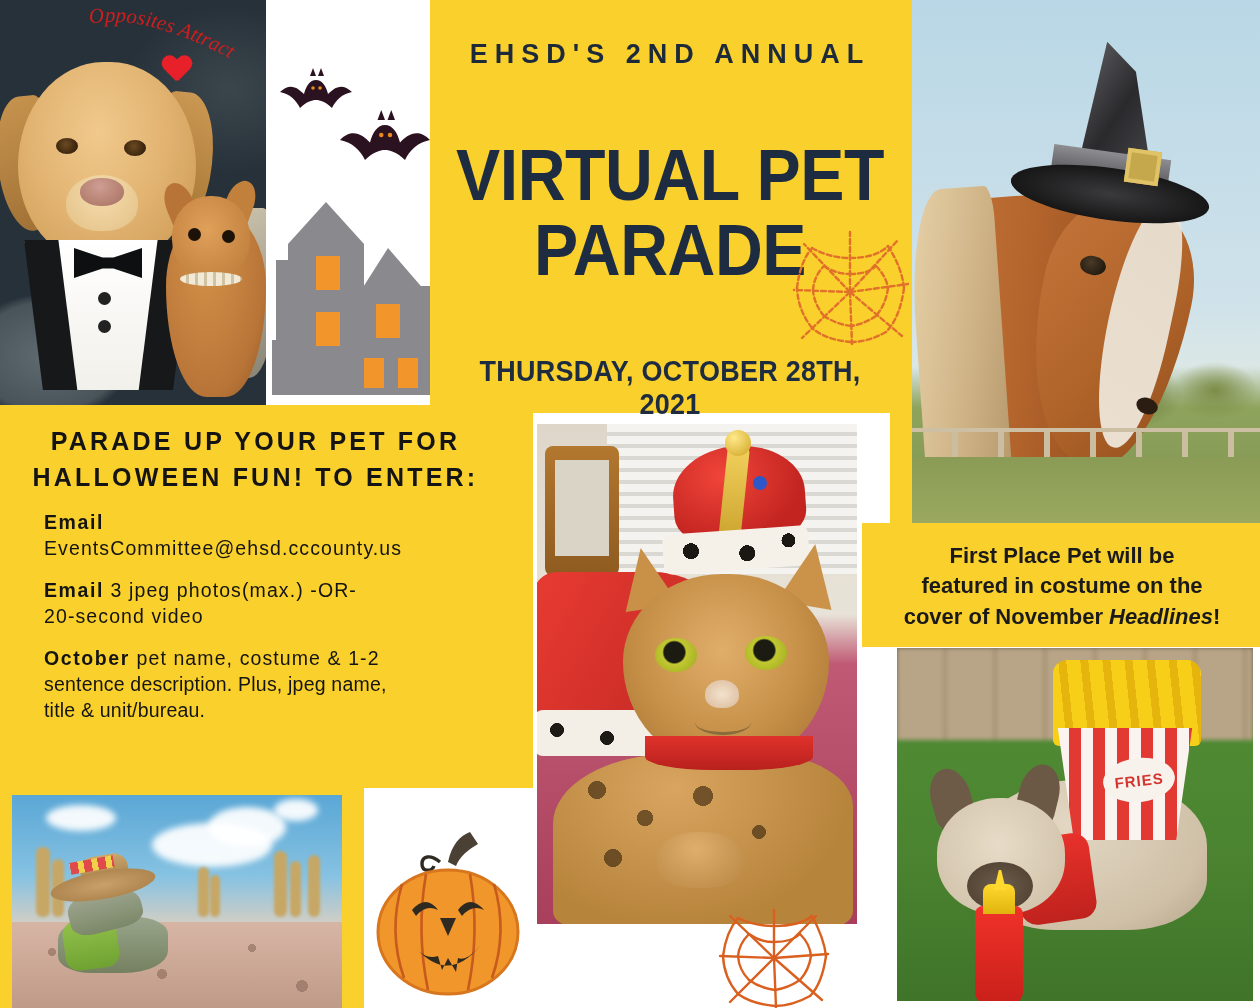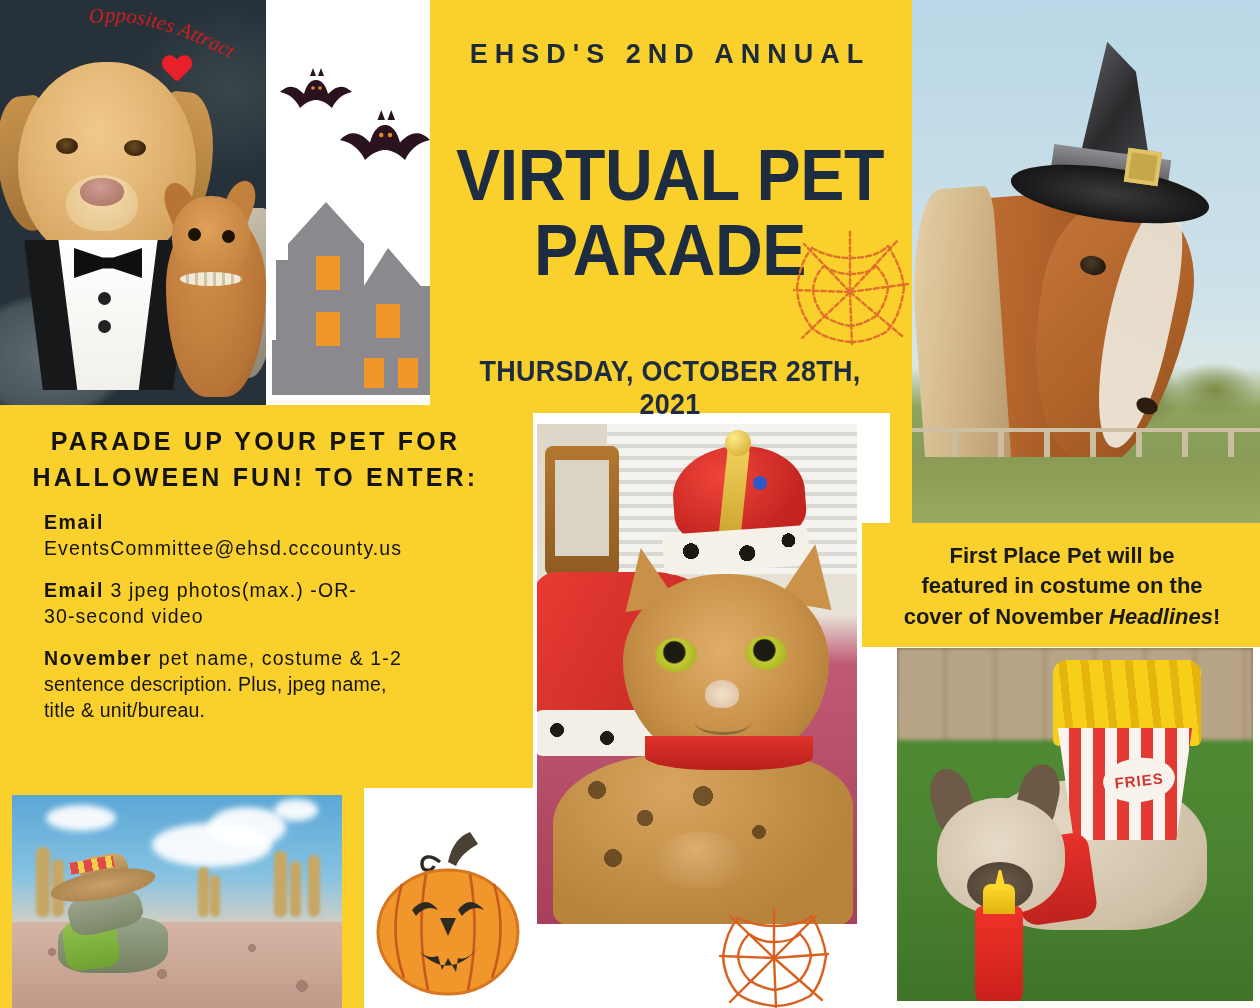--- a/index.html
+++ b/index.html
@@ -420,24 +420,24 @@
       <span>PARADE UP YOUR PET FOR</span><br>
       <span>HALLOWEEN FUN! TO ENTER:</span>
     </div>
     <div class="info-body">
       <p>
         <b>Email</b><br>
         <span>EventsCommittee@ehsd.cccounty.us</span>
       </p>
       <p>
         <b>Email</b><span> 3 jpeg photos(max.) -OR-</span><br>
-        <span>30-second video</span>
+        <span>20-second video</span>
       </p>
       <p>
-        <b>November</b><span> pet name, costume &amp; 1-2</span><br>
+        <b>October</b><span> pet name, costume &amp; 1-2</span><br>
         <span class="tight">sentence description. Plus, jpeg name,</span><br>
         <span class="tight">title &amp; unit/bureau.</span>
       </p>
     </div>
   </div>
 
   <div class="photo" id="photo-cat">
     <div class="room"></div>
       <div class="blinds"></div>
       <div class="chair"></div>

